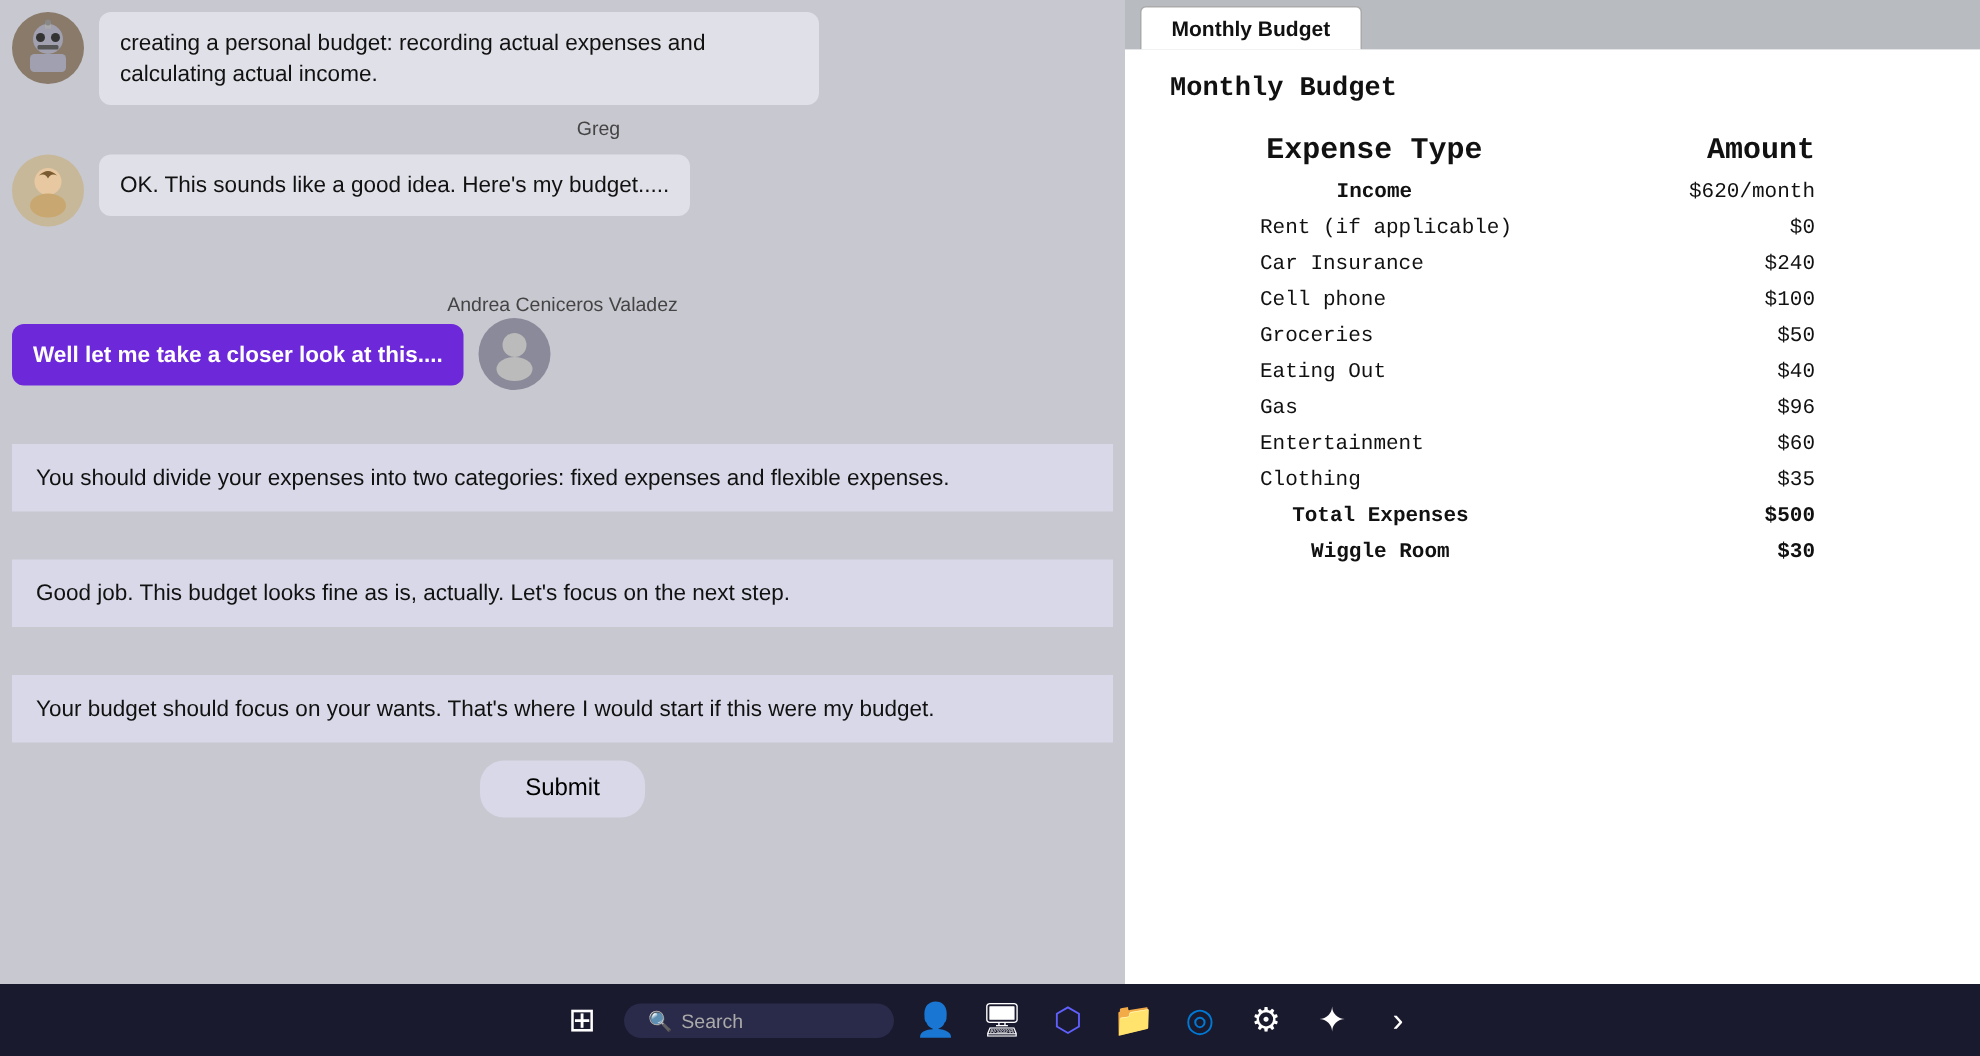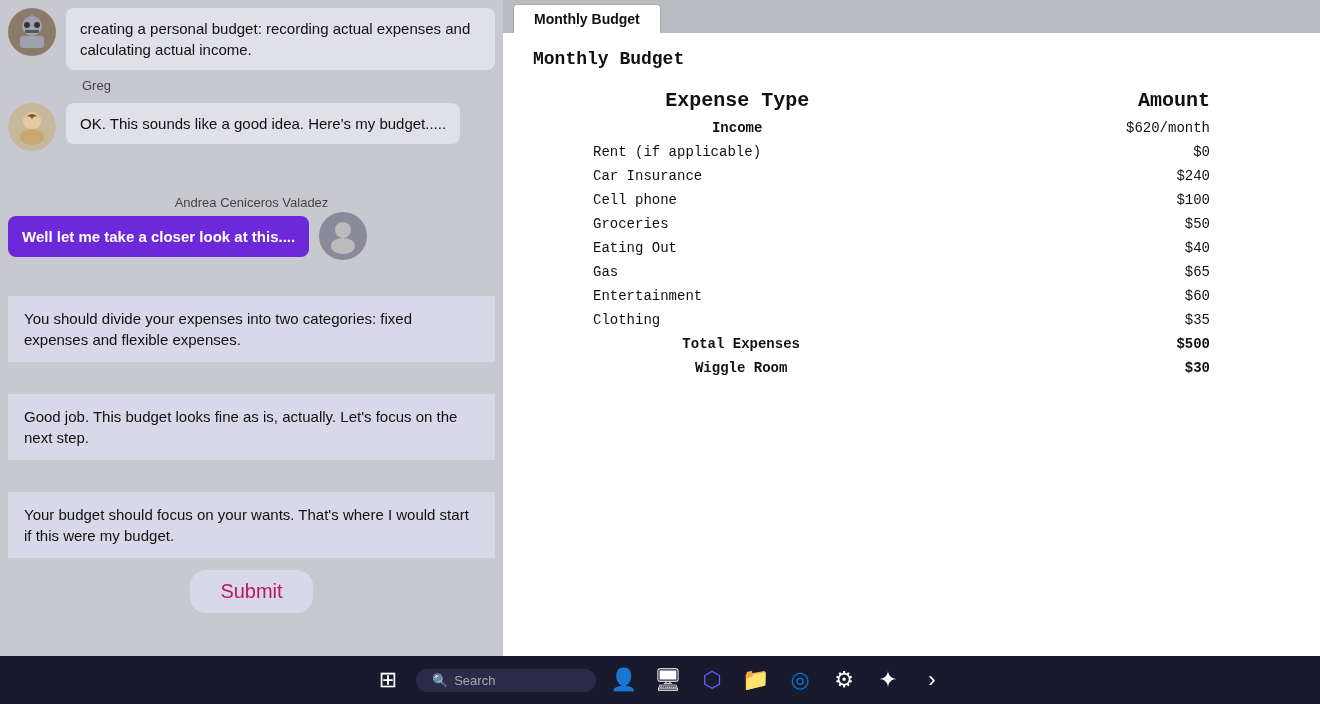--- a/index.html
+++ b/index.html
@@ -14,21 +14,21 @@
     }
 
     .main-content {
       display: flex;
       flex: 1;
       overflow: hidden;
     }
 
     
     .chat-panel {
-      width: 503px;
+      width: 750px;
       background: #c8c8d0;
       display: flex;
       flex-direction: column;
       padding: 8px;
       gap: 8px;
       overflow-y: auto;
     }
 
     .chat-message-row {
       display: flex;
@@ -65,22 +65,23 @@
 
     .chat-bubble.dark {
       background: #6d28d9;
       color: #fff;
       font-weight: bold;
     }
 
     .sender-name {
       font-size: 13px;
       color: #444;
-      margin-left: 74px;
+      margin-left: 48px;
       margin-bottom: 2px;
+      text-align: center;
     }
 
     .answer-options {
       display: flex;
       flex-direction: column;
       gap: 8px;
       margin-top: 4px;
     }
 
     .answer-option {
@@ -92,22 +93,22 @@
       cursor: pointer;
       line-height: 1.4;
       margin-top: 24px;
     }
 
     .submit-btn {
       background: #d8d8e8;
       border: none;
       border-radius: 16px;
       padding: 10px 30px;
-      font-size: 20px;
-      color: #be185d;
+      font-size: 16px;
+      color: #000000;
       cursor: pointer;
       align-self: center;
       margin-top: 4px;
     }
 
     
     .spreadsheet-panel {
       flex: 1;
       background: #d0d4d8;
       display: flex;
@@ -344,21 +345,21 @@
             <tr>
               <td class="col-expense">Groceries</td>
               <td class="col-amount">$50</td>
             </tr>
             <tr>
               <td class="col-expense">Eating Out</td>
               <td class="col-amount">$40</td>
             </tr>
             <tr>
               <td class="col-expense">Gas</td>
-              <td class="col-amount">$65</td>
+              <td class="col-amount">$96</td>
             </tr>
             <tr>
               <td class="col-expense">Entertainment</td>
               <td class="col-amount">$60</td>
             </tr>
             <tr>
               <td class="col-expense">Clothing</td>
               <td class="col-amount">$35</td>
             </tr>
             <tr class="row-total">

